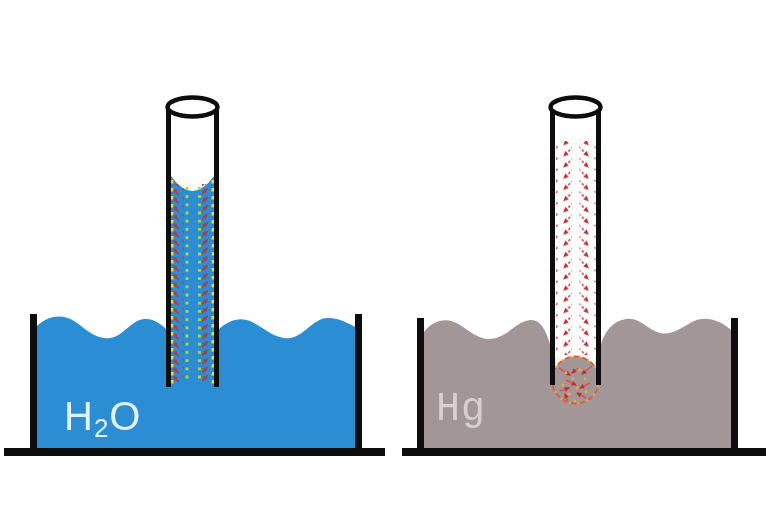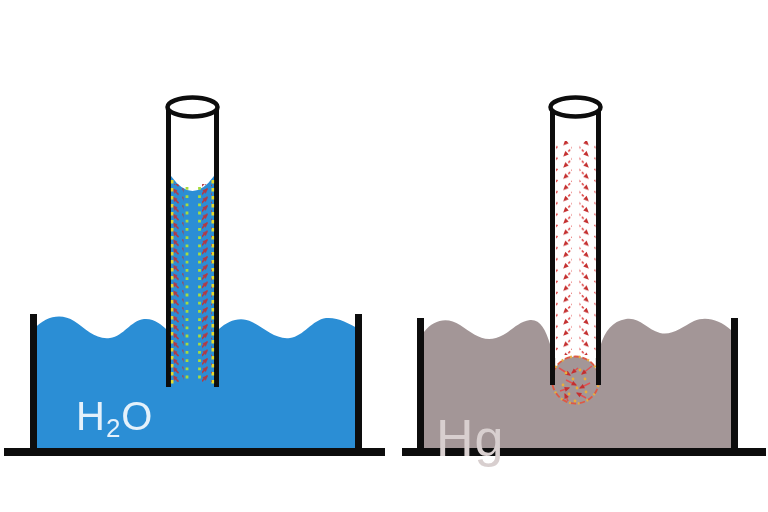--- a/index.html
+++ b/index.html
@@ -1,22 +1,22 @@
 <!DOCTYPE html>
 <html><head>
 <meta charset="utf-8">
 <style>
   html,body{margin:0;padding:0;background:#ffffff;}
   .stage{position:relative;width:768px;height:512px;background:#ffffff;overflow:hidden;
          font-family:"Liberation Sans", sans-serif;}
   .stage svg{position:absolute;left:0;top:0;}
   .liquid-label{position:absolute;font-weight:400;line-height:1;user-select:none;}
-  .label-water{left:76px;top:396px;font-size:40px;letter-spacing:1px;text-align:right;}
+  .label-water{left:64px;top:396px;font-size:40px;letter-spacing:1px;text-align:right;}
   .label-water .sub{font-size:26px;position:relative;top:7px;}
-  .label-mercury{left:436px;top:412px;font-size:52px;letter-spacing:1px;}
+  .label-mercury{left:436px;top:390px;font-size:40px;letter-spacing:1px;font-family:Liberation Mono, monospace;}
 </style>
 </head>
 <body>
 
 <div class="stage">
 
   <svg width="768" height="512" viewBox="0 0 768 512">
     <defs>
       <marker id="mAdh" markerUnits="userSpaceOnUse" markerWidth="7" markerHeight="7" refX="4.8" refY="3" orient="auto">
         <path d="M0.5,0.6 L6,3 L0.5,5.4 Z" fill="#b23a44"></path>

